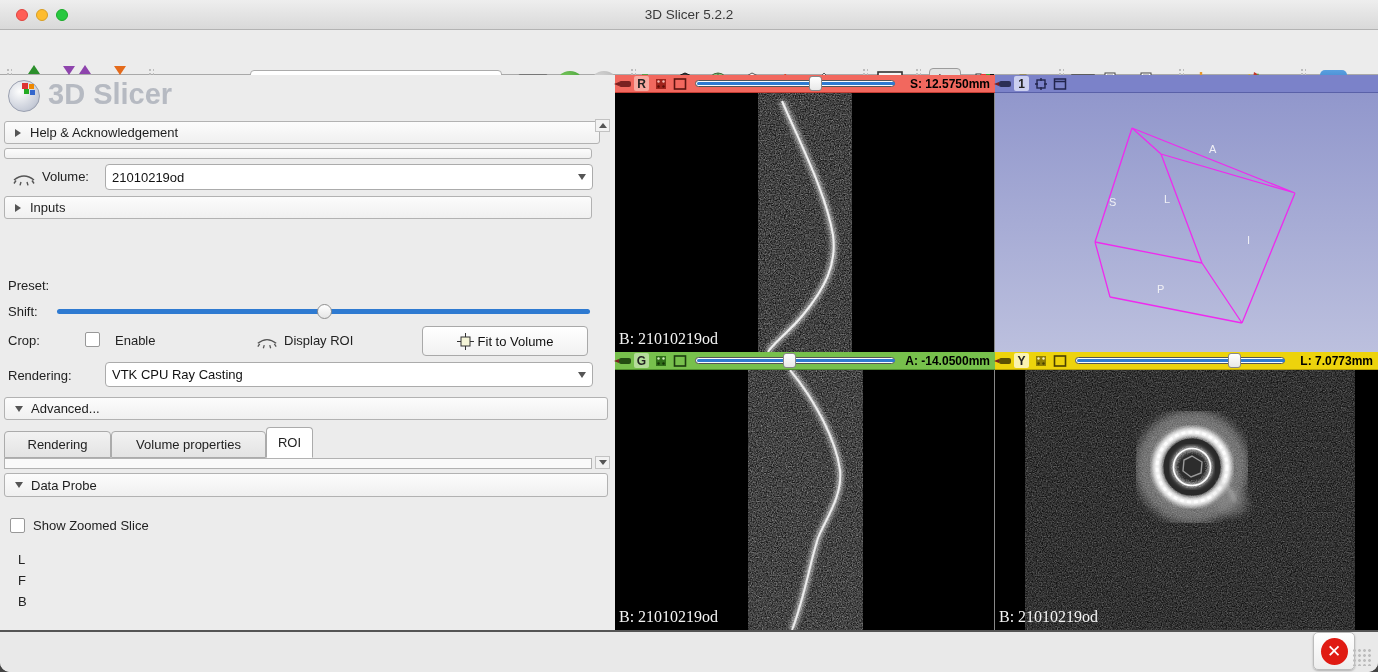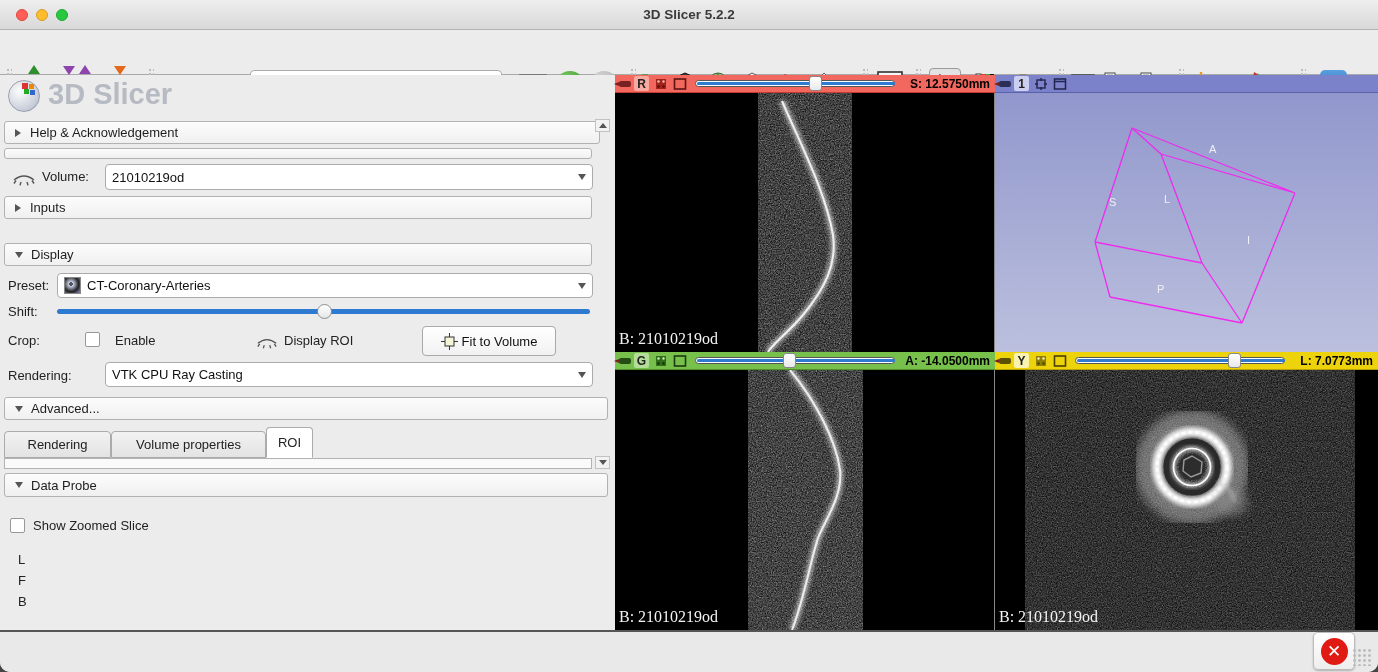--- a/index.html
+++ b/index.html
@@ -10,21 +10,21 @@
     background:#ececec; border-radius:0 0 10px 10px;
   }
   
   .titlebar { position:absolute; left:0; top:0; width:1378px; height:30px;
     background:linear-gradient(#eeeeee,#d9d9d9); border-bottom:1px solid #b3b3b3; }
   .tl { position:absolute; top:9px; width:12px; height:12px; border-radius:50%; }
   .tl.red { left:16px; background:#ff5f57; border:1px solid #e0443e; }
   .tl.yellow { left:36px; background:#febc2e; border:1px solid #d89e24; }
   .tl.green { left:56px; background:#28c840; border:1px solid #1aab29; }
   .title-text { position:absolute; left:0; right:0; top:7px; text-align:center;
-    font-size:13.5px; font-weight:700; color:#3a3a3a; }
+    font-size:13.5px; font-weight:400; color:#3a3a3a; }
   
   .toolbar { position:absolute; left:0; top:30px; width:1378px; height:45px;
     background:#ececec; border-bottom:1px solid #a9a9a9; }
   .sep { position:absolute; top:38px; width:6px; height:22px;
     background:radial-gradient(circle,#bdbdbd 1px,transparent 1.4px) 0 0/4px 4px; }
   .tagbtn { position:absolute; top:36px; width:38px; height:34px; }
   .tagbtn .box { position:absolute; left:1px; bottom:1px; padding:1px 3px;
     background:#efe9c2; border:2px solid #1c1c1c; border-radius:3px;
     font-size:10px; font-weight:700; color:#111; }
   .tagbtn .tab { position:absolute; left:8px; bottom:17px; width:10px; height:5px;
@@ -295,47 +295,38 @@
     <div class="combo" style="left:105px; top:89px; width:488px; height:26px;">
       <span>21010219od</span>
       <span class="caret"></span>
     </div>
 
     <div class="secbar" style="top:121px; width:588px;">
       <span class="tri-r"></span>
       <span>Inputs</span>
     </div>
 
-    <div class="secbar" style="top:168px; width:588px;">
-      <span class="tri-d"></span>
-      <span>Display</span>
-    </div>
 
     <span class="lbl" style="position:absolute; left:8px; top:203px;">Preset:</span>
-    <div class="combo" style="left:57px; top:198px; width:536px; height:25px;">
-      <span style="width:17px; height:17px; margin-right:6px; background:radial-gradient(circle at 40% 40%, #555 15%, #cfd4ef 16%, #222 60%, #8a8fc0); border:1px solid #888;"></span>
-      <span>CT-Coronary-Arteries</span>
-      <span class="caret"></span>
-    </div>
 
     <span class="lbl" style="position:absolute; left:8px; top:229px;">Shift:</span>
     <div style="position:absolute; left:57px; top:228px; width:533px; height:16px;">
       <div style="position:absolute; top:6px; width:533px; height:5px; background:#2e7ad1; border-radius:3px;"></div>
       <div style="position: absolute; top: 1px; width: 15px; height: 15px; background: linear-gradient(rgb(255, 255, 255), rgb(230, 230, 230)); border: 1px solid rgb(144, 144, 144); border-radius: 8px; transform: translateX(-7px); left: 50%;"></div>
     </div>
 
     <span class="lbl" style="position:absolute; left:8px; top:258px;">Crop:</span>
     <div class="checkbox" style="left:85px; top:257px;"></div>
     <span class="lbl" style="position:absolute; left:115px; top:258px;">Enable</span>
     <svg style="position:absolute; left:256px; top:259px;" width="22" height="15" viewBox="0 0 24 16" class="eye-svg">
       <path d="M2 10 Q12 2 22 10"></path>
       <path d="M4 10.5 l-2 3 M9 12 l-1 3.4 M15 12 l1 3.4 M20 10.5 l2 3"></path>
     </svg>
     <span class="lbl" style="position:absolute; left:284px; top:258px;">Display ROI</span>
-    <div class="pbtn" style="left:422px; top:251px; width:134px; height:30px;">
+    <div class="pbtn" style="left:422px; top:251px; width:166px; height:30px;">
       <svg width="17" height="17" viewBox="0 0 17 17" style="margin-right:4px">
         <rect x="4" y="4" width="9" height="9" fill="#f5f5d8" stroke="#333"></rect>
         <path d="M8.5 0 V4 M8.5 13 V17 M0 8.5 H4 M13 8.5 H17" stroke="#333"></path>
       </svg>
       <span>Fit to Volume</span>
     </div>
 
     <span class="lbl" style="position:absolute; left:8px; top:293px;">Rendering:</span>
     <div class="combo" style="left:105px; top:287px; width:488px; height:25px;">
       <span>VTK CPU Ray Casting</span>

